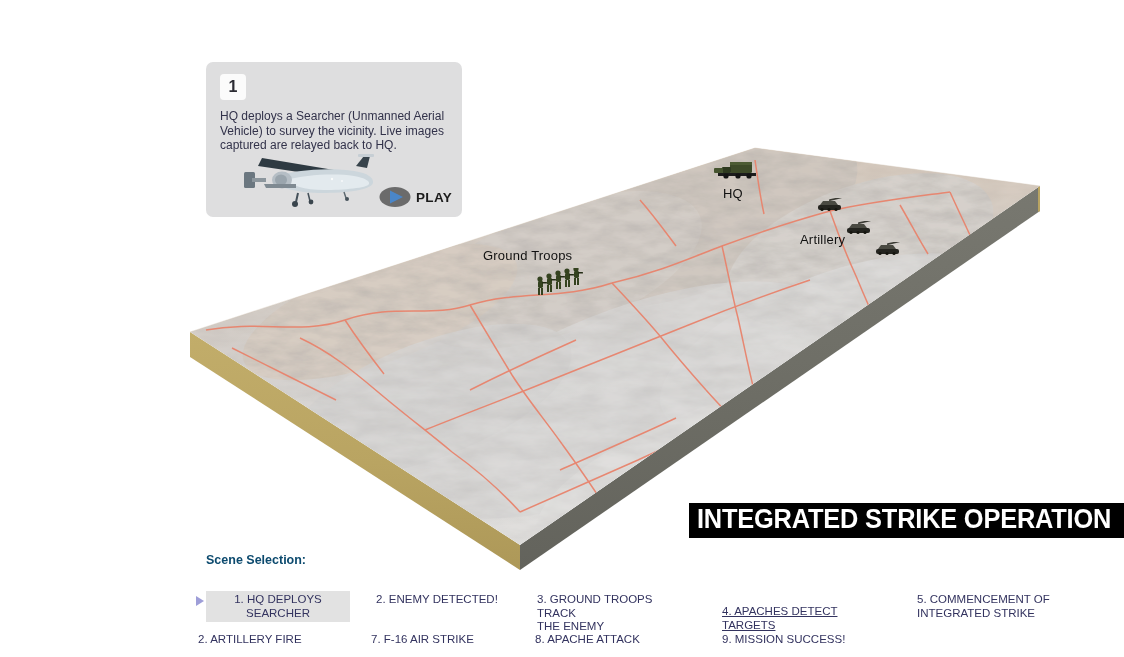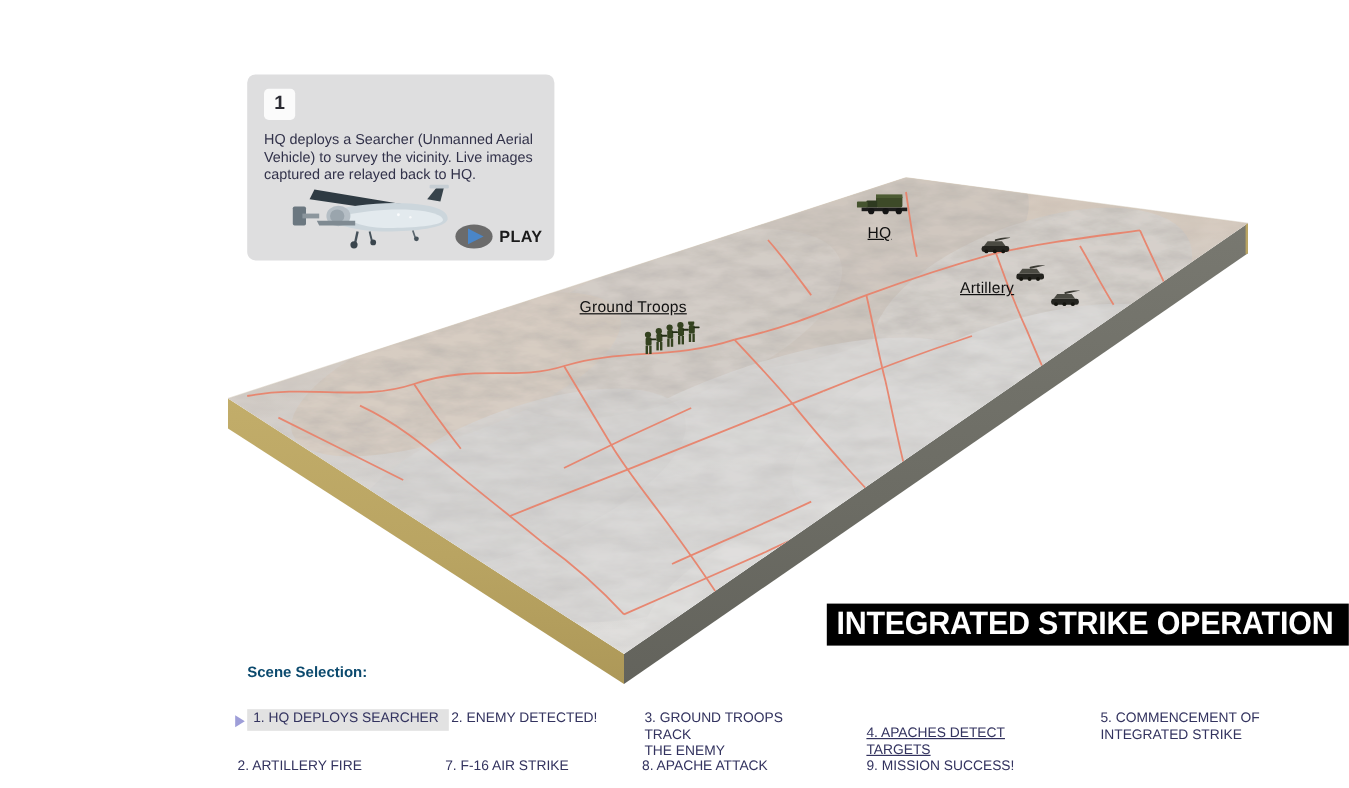--- a/index.html
+++ b/index.html
@@ -33,21 +33,20 @@
   #terrain-block svg { display:block; width:1124px; height:657px; }
 
   
   .map-label {
     position: absolute;
     color: #111111;
     font-size: 13px;
     font-family: "Liberation Sans", sans-serif;
     white-space: nowrap;
     letter-spacing: .2px;
-    text-decoration: underline;
   }
   #label-hq      { left: 723px; top: 186px; }
   #label-artillery { left: 800px; top: 232px; text-align: right; }
   #label-ground  { left: 483px; top: 248px; }
 
   
   .unit { position: absolute; }
   .tank { position:absolute; width: 28px; height: 14px; }
   .hq-truck { position:absolute; width: 46px; height: 20px; }
 
@@ -417,21 +416,21 @@
   <div id="title-banner">
     <span id="title-text">INTEGRATED STRIKE OPERATION</span>
   </div>
 
   <div id="scene-selection">
     <div id="scene-heading">Scene Selection:</div>
 
     <div id="scene-grid">
       <div id="scene-marker"></div>
 
-      <div class="scene-item selected" style="left:10px; top:16px; width:168px;">1. HQ DEPLOYS SEARCHER</div>
+      <div class="scene-item selected" style="left:10px; top:16px; width:144px;text-align:center;">1. HQ DEPLOYS SEARCHER</div>
       <div class="scene-item" style="left:175px; top:16px; width:152px;">2. ENEMY DETECTED!</div>
       <div class="scene-item" style="left:336px; top:16px; width:160px;">3. GROUND TROOPS TRACK
 THE ENEMY</div>
       <div class="scene-item" style="left:521px; top:28px; width:170px;text-decoration:underline;">4. APACHES DETECT TARGETS</div>
       <div class="scene-item" style="left:716px; top:16px; width:150px;">5. COMMENCEMENT OF
 INTEGRATED STRIKE</div>
 
       <div class="scene-item" style="left:-3px; top:56px; width:152px;">2. ARTILLERY FIRE</div>
       <div class="scene-item" style="left:170px; top:56px; width:152px;">7. F-16 AIR STRIKE</div>
       <div class="scene-item" style="left:334px; top:56px; width:152px;">8. APACHE ATTACK</div>

